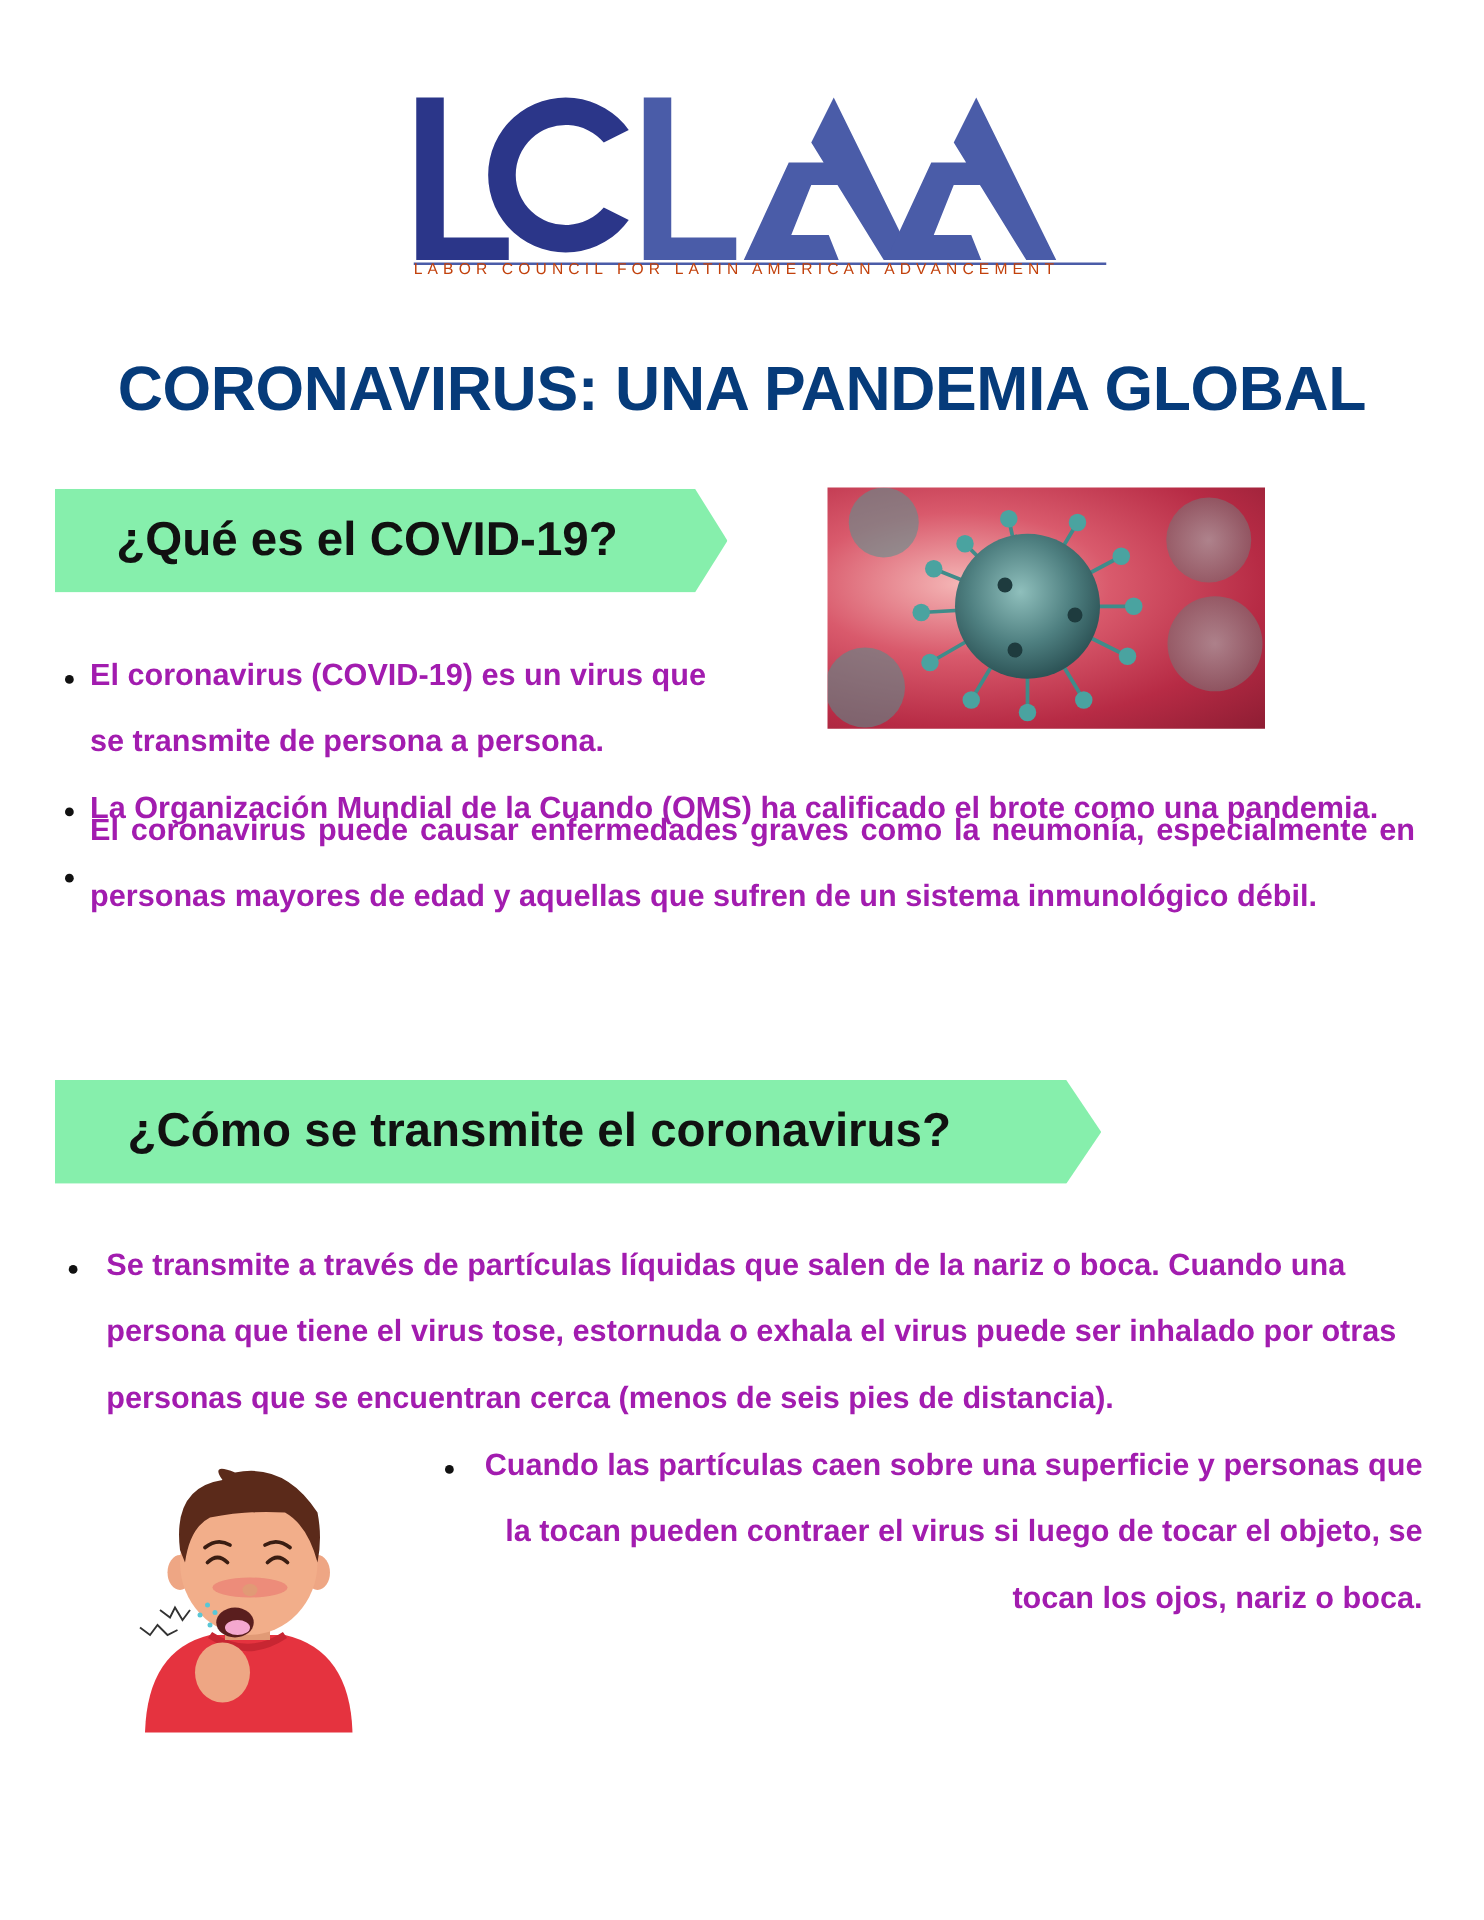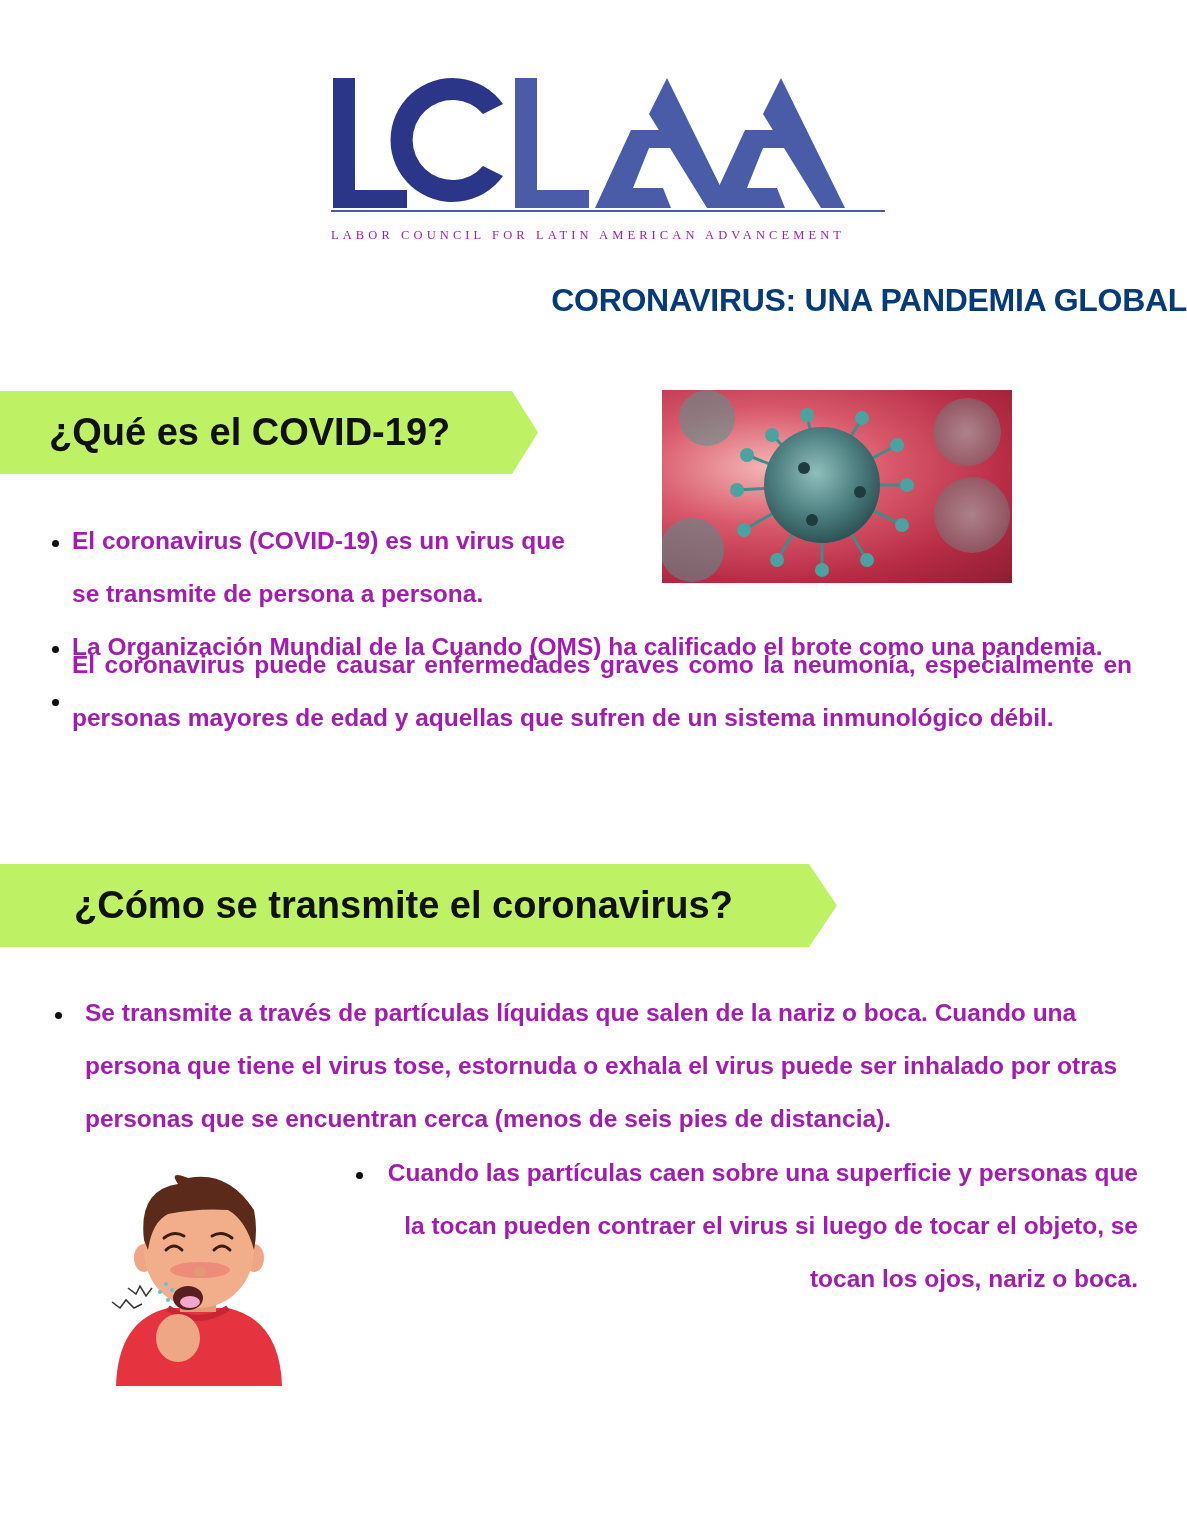--- a/index.html
+++ b/index.html
@@ -4,35 +4,35 @@
   <style>
     html, body { margin: 0; padding: 0; background: #ffffff; }
     body { width: 1187px; height: 1536px; position: relative; overflow: hidden;
            font-family: "Liberation Sans", "DejaVu Sans", sans-serif; color: #111; }
     .abs { position: absolute; }
 
     
     .logo { left: 331px; top: 70px; width: 556px; height: 170px; }
     .logo svg { display: block; }
     .logo-line { left: 331px; top: 210px; width: 554px; height: 2px; background: #4a5ca8; }
-    .logo-tag { left: 331px; top: 228px; width: 556px; font-size: 12.5px; letter-spacing: 4.1px;
-                color: #a21caf; white-space: nowrap; font-family: Liberation Serif, serif; }
+    .logo-tag { left: 331px; top: 208px; width: 556px; font-size: 12.5px; letter-spacing: 4.1px;
+                color: #c2410c; white-space: nowrap; }
 
     
-    .title { left: 0; top: 282px; width: 1187px; text-align: right; font-weight: bold;
-             font-size: 32px; color: #063b7a; letter-spacing: -0.3px; }
+    .title { left: 0; top: 282px; width: 1187px; text-align: center; font-weight: bold;
+             font-size: 50px; color: #063b7a; letter-spacing: -0.3px; }
 
     
-    .banner { background: #bef264; font-weight: bold; color: #111; box-sizing: border-box; }
+    .banner { background: #86efac; font-weight: bold; color: #111; box-sizing: border-box; margin-left: 44px; }
     .banner1 { left: 0; top: 391px; width: 538px; height: 83px;
                clip-path: polygon(0 0, 512px 0, 538px 50%, 512px 100%, 0 100%);
                font-size: 38px; padding-left: 49px; line-height: 83px; }
     .banner2 { left: 0; top: 864px; width: 837px; height: 83px;
                clip-path: polygon(0 0, 809px 0, 837px 50%, 809px 100%, 0 100%);
-               font-size: 38px; padding-left: 74px; line-height: 83px; }
+               font-size: 38px; padding-left: 58px; line-height: 83px; }
 
     
     .virus-img { left: 662px; top: 390px; width: 350px; height: 193px; overflow: hidden;
                  background: radial-gradient(ellipse at 30% 40%, #f4b5b5 0%, #d95a6c 35%, #b72b45 70%, #8e1d33 100%); }
 
     
     .bullet-text { font-weight: bold; font-size: 24.5px; line-height: 53px; color: #a21caf; }
     .bullet { position: absolute; width: 7px; height: 7px; border-radius: 50%; background: #111; }
 
     .b1 { left: 72px; top: 514px; width: 520px; }

